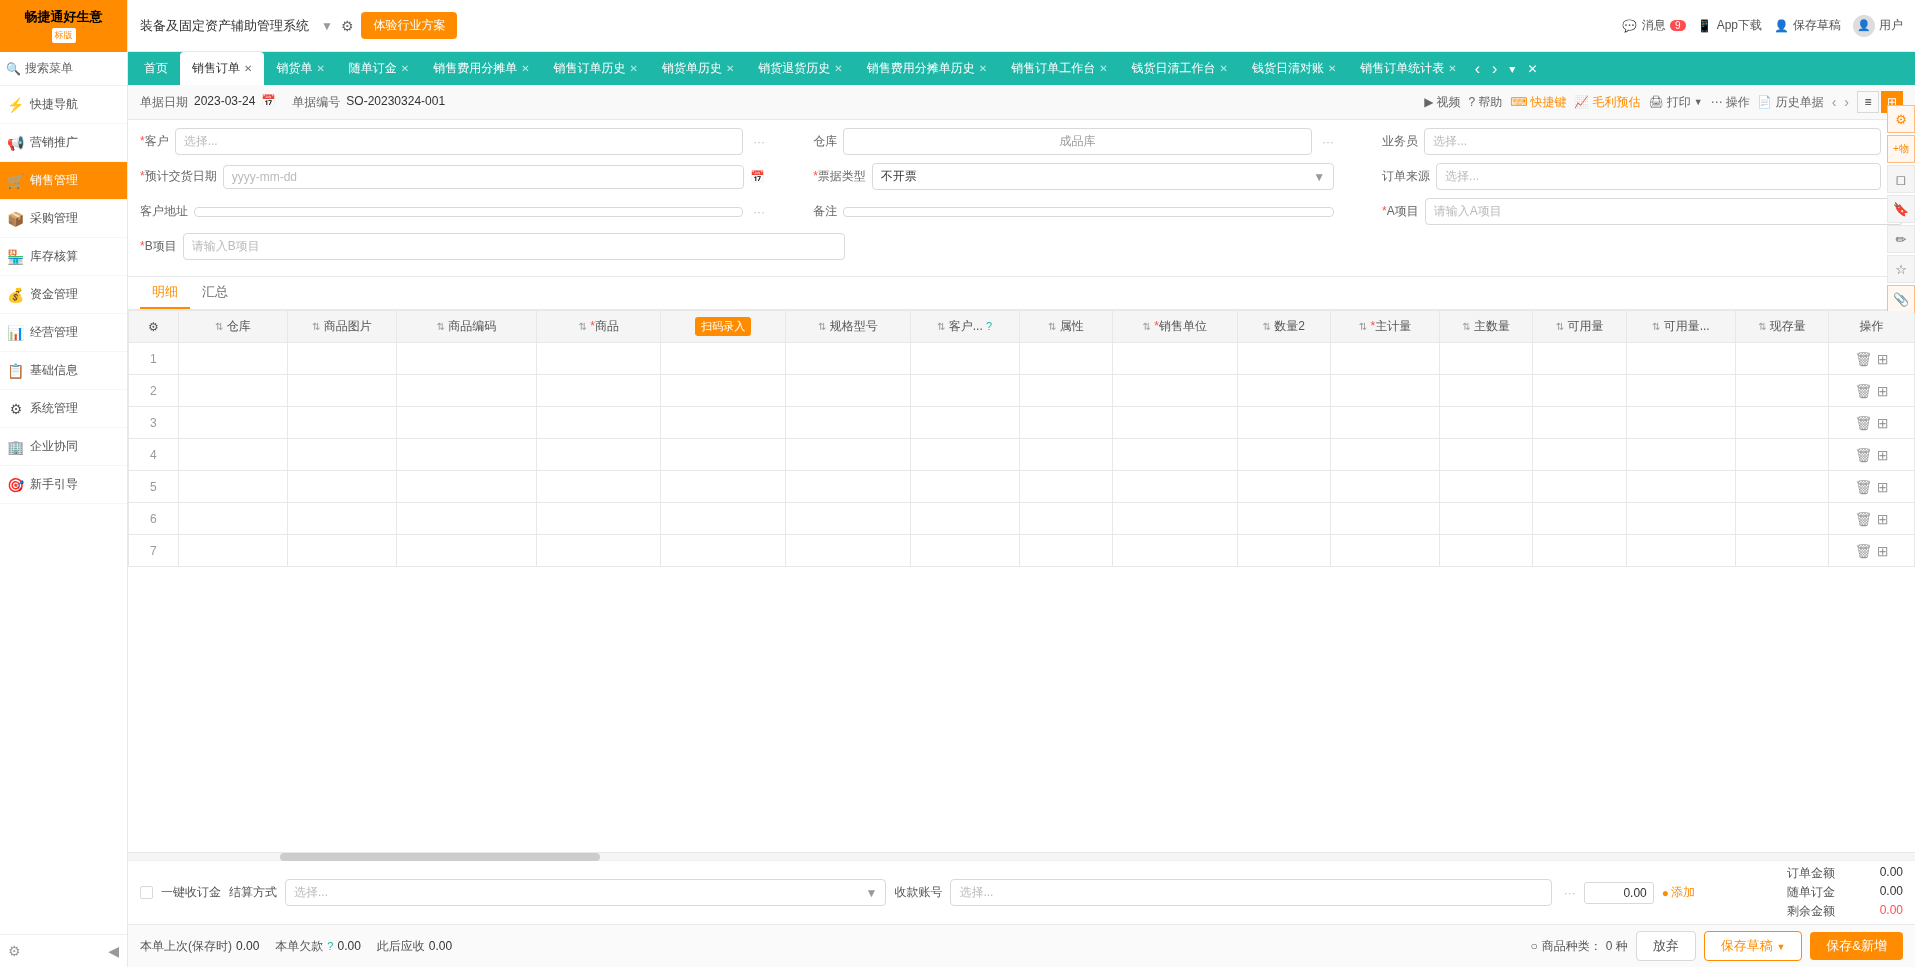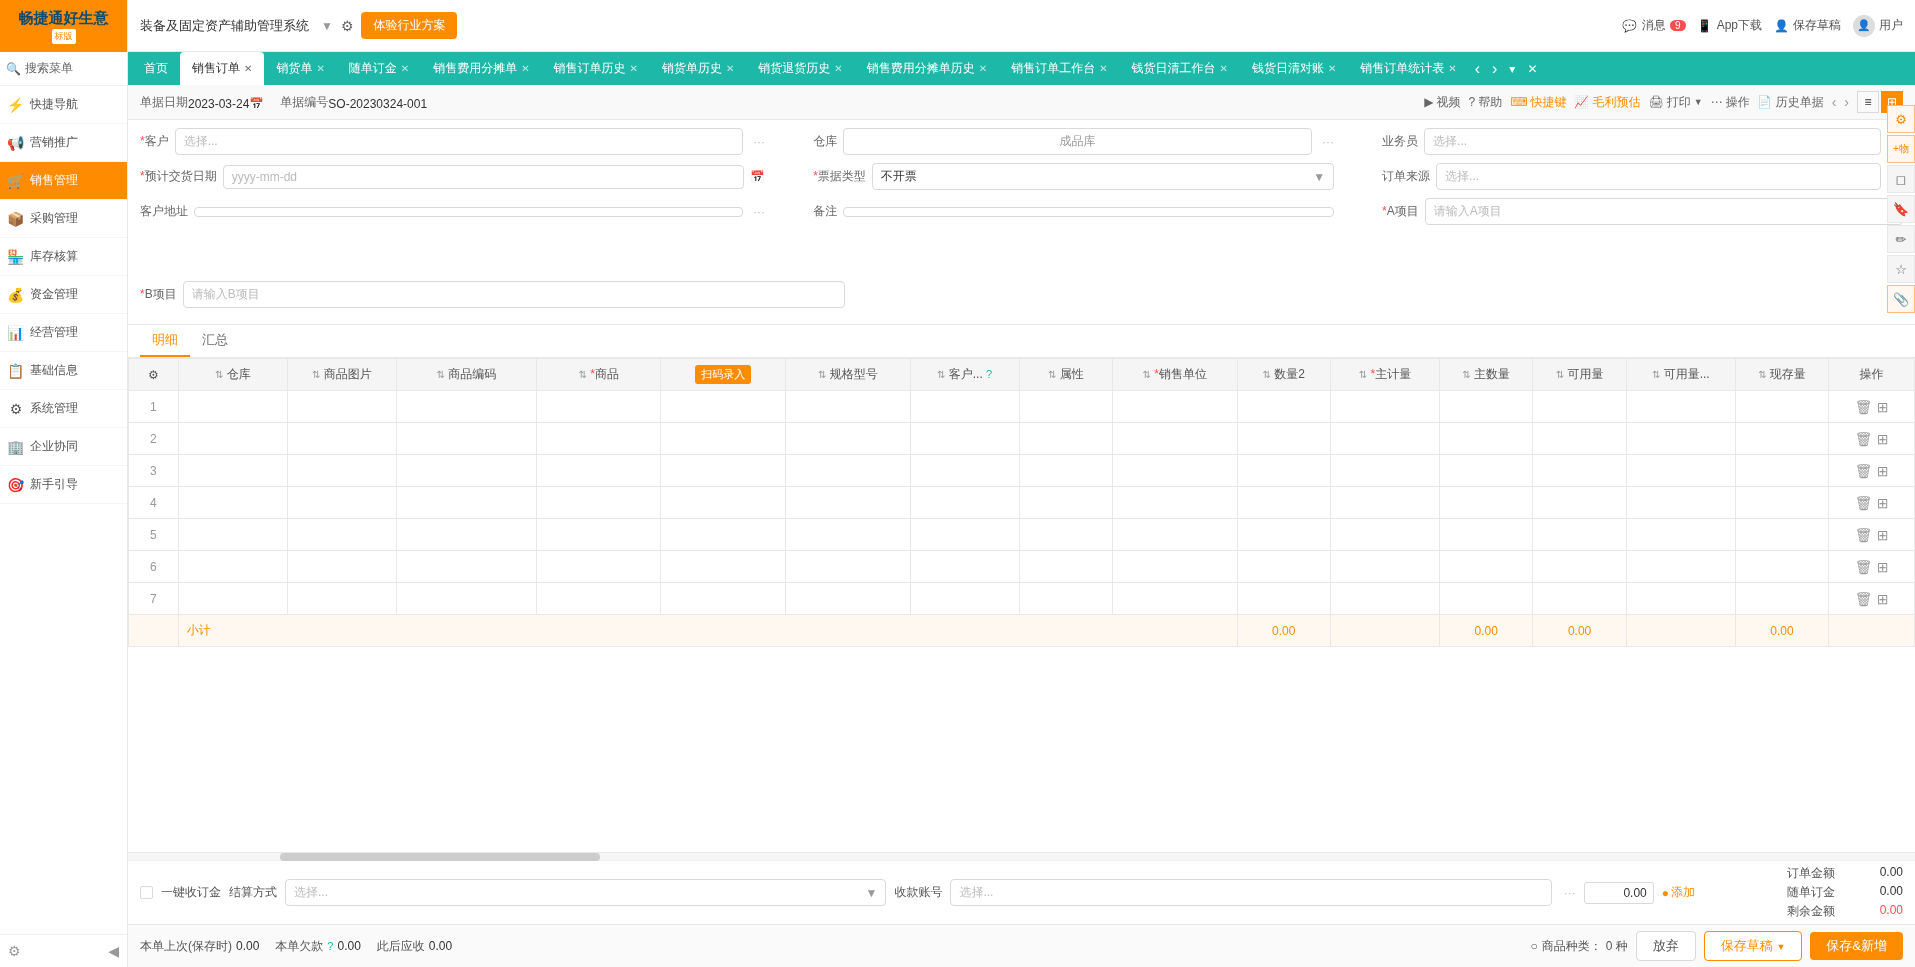--- a/index.html
+++ b/index.html
@@ -1,21 +1,21 @@
 <!DOCTYPE html>
 <html><head>
   <meta charset="utf-8">
   <style>
     * { box-sizing: border-box; margin: 0; padding: 0; }
     body { font-family: 'Microsoft YaHei', Arial, sans-serif; font-size: 12px; color: #333; background: #f0f2f5; display: flex; height: 967px; overflow: hidden; }
 
     
     .sidebar { width: 128px; background: #fff; display: flex; flex-direction: column; border-right: 1px solid #e8e8e8; flex-shrink: 0; }
     .logo-area { background: #ff8c00; padding: 8px; text-align: center; height: 52px; display: flex; align-items: center; justify-content: center; }
-    .logo-text { color: #0c4a6e; font-size: 15px; font-weight: bold; line-height: 1.3; }
+    .logo-text { color: #000000; font-size: 13px; font-weight: bold; line-height: 1.3; }
     .logo-badge { background: #fff; color: #ff8c00; font-size: 9px; padding: 1px 3px; border-radius: 2px; display: inline-block; margin-top: 2px; }
     .sidebar-search { padding: 8px 6px; border-bottom: 1px solid #f0f0f0; display: flex; align-items: center; gap: 4px; color: #666; cursor: pointer; }
     .sidebar-nav-item { padding: 10px 8px; display: flex; align-items: center; gap: 6px; cursor: pointer; color: #555; border-bottom: 1px solid #f5f5f5; }
     .sidebar-nav-item.active { background: #ff8c00; color: #fff; border-radius: 0; }
     .sidebar-nav-item .icon { width: 16px; height: 16px; display: flex; align-items: center; justify-content: center; font-size: 14px; flex-shrink: 0; }
     .sidebar-nav-item .label { font-size: 12px; }
     .sidebar-bottom { margin-top: auto; padding: 8px; border-top: 1px solid #f0f0f0; display: flex; justify-content: space-between; align-items: center; }
 
     
     .main-area { flex: 1; display: flex; flex-direction: column; overflow: hidden; }
@@ -33,21 +33,21 @@
     .tab-item { padding: 8px 12px; color: #fff; cursor: pointer; font-size: 12px; white-space: nowrap; display: flex; align-items: center; gap: 4px; border-radius: 4px 4px 0 0; flex-shrink: 0; }
     .tab-item.active { background: #fff; color: #333; }
     .tab-item .close-x { font-size: 10px; opacity: 0.7; }
     .tab-nav { color: #fff; padding: 0 6px; cursor: pointer; font-size: 16px; }
 
     
     .content-area { flex: 1; background: #fff; display: flex; flex-direction: column; overflow: hidden; }
 
     
     .form-header { padding: 6px 12px; border-bottom: 1px solid #e8e8e8; display: flex; align-items: center; gap: 16px; background: #f9f9f9; flex-shrink: 0; }
-    .form-header-item { display: flex; align-items: flex-end; font-size: 12px; }
+    .form-header-item { display: flex; align-items: flex-start; gap: 6px; font-size: 12px; }
     .form-header-label { color: #666; }
     .form-header-value { color: #333; font-weight: 500; }
     .form-actions { margin-left: auto; display: flex; align-items: center; gap: 8px; }
     .form-action-btn { color: #666; font-size: 12px; cursor: pointer; display: flex; align-items: center; gap: 3px; }
     .form-action-btn.orange { color: #ff8c00; }
     .view-toggle { display: flex; gap: 2px; }
     .view-btn { width: 22px; height: 22px; border: 1px solid #d9d9d9; display: flex; align-items: center; justify-content: center; cursor: pointer; font-size: 12px; }
     .view-btn.active { background: #ff8c00; color: #fff; border-color: #ff8c00; }
 
     
@@ -384,21 +384,21 @@
           <div class="field-separator"></div>
           <div class="form-field" style="flex:1;">
             <span class="field-label"><span class="required">*</span><span>A项目</span></span>
             <div class="field-input placeholder" style="flex:1;">
               <span>请输入A项目</span>
             </div>
           </div>
         </div>
 
         <div class="form-row">
-          <div class="form-field" style="flex:0 0 40%;margin-top:48px;">
+          <div class="form-field" style="flex:0 0 40%;">
             <span class="field-label"><span class="required">*</span><span>B项目</span></span>
             <div class="field-input placeholder" style="flex:1;">
               <span>请输入B项目</span>
             </div>
           </div>
         </div>
       </div>
 
       <div class="detail-tabs">
         <div class="detail-tab active">明细</div>
@@ -595,31 +595,20 @@
                 <td></td>
                 <td></td>
                 <td></td>
               <td>
                   <div class="row-ops">
                     <span class="row-op-btn">🗑</span>
                     <span class="row-op-btn">⊞</span>
                   </div>
                 </td>
             </tr>
-            <tr class="subtotal-row">
-              <td></td>
-              <td colspan="9" class="subtotal-label" style="text-align:left;padding-left:8px;">小计</td>
-              <td>0.00</td>
-              <td></td>
-              <td>0.00</td>
-              <td>0.00</td>
-              <td></td>
-              <td>0.00</td>
-              <td></td>
-            </tr>
           </tbody>
         </table>
       </div>
 
       <div class="scrollbar-area">
         <div class="scrollbar-thumb"></div>
       </div>
 
       <div class="payment-row">
         <span class="custom-checkbox"></span>

